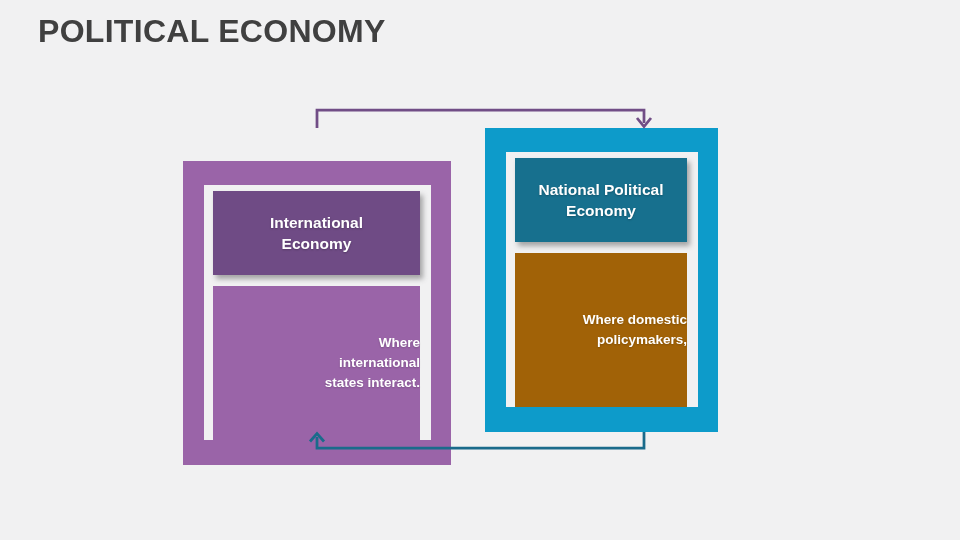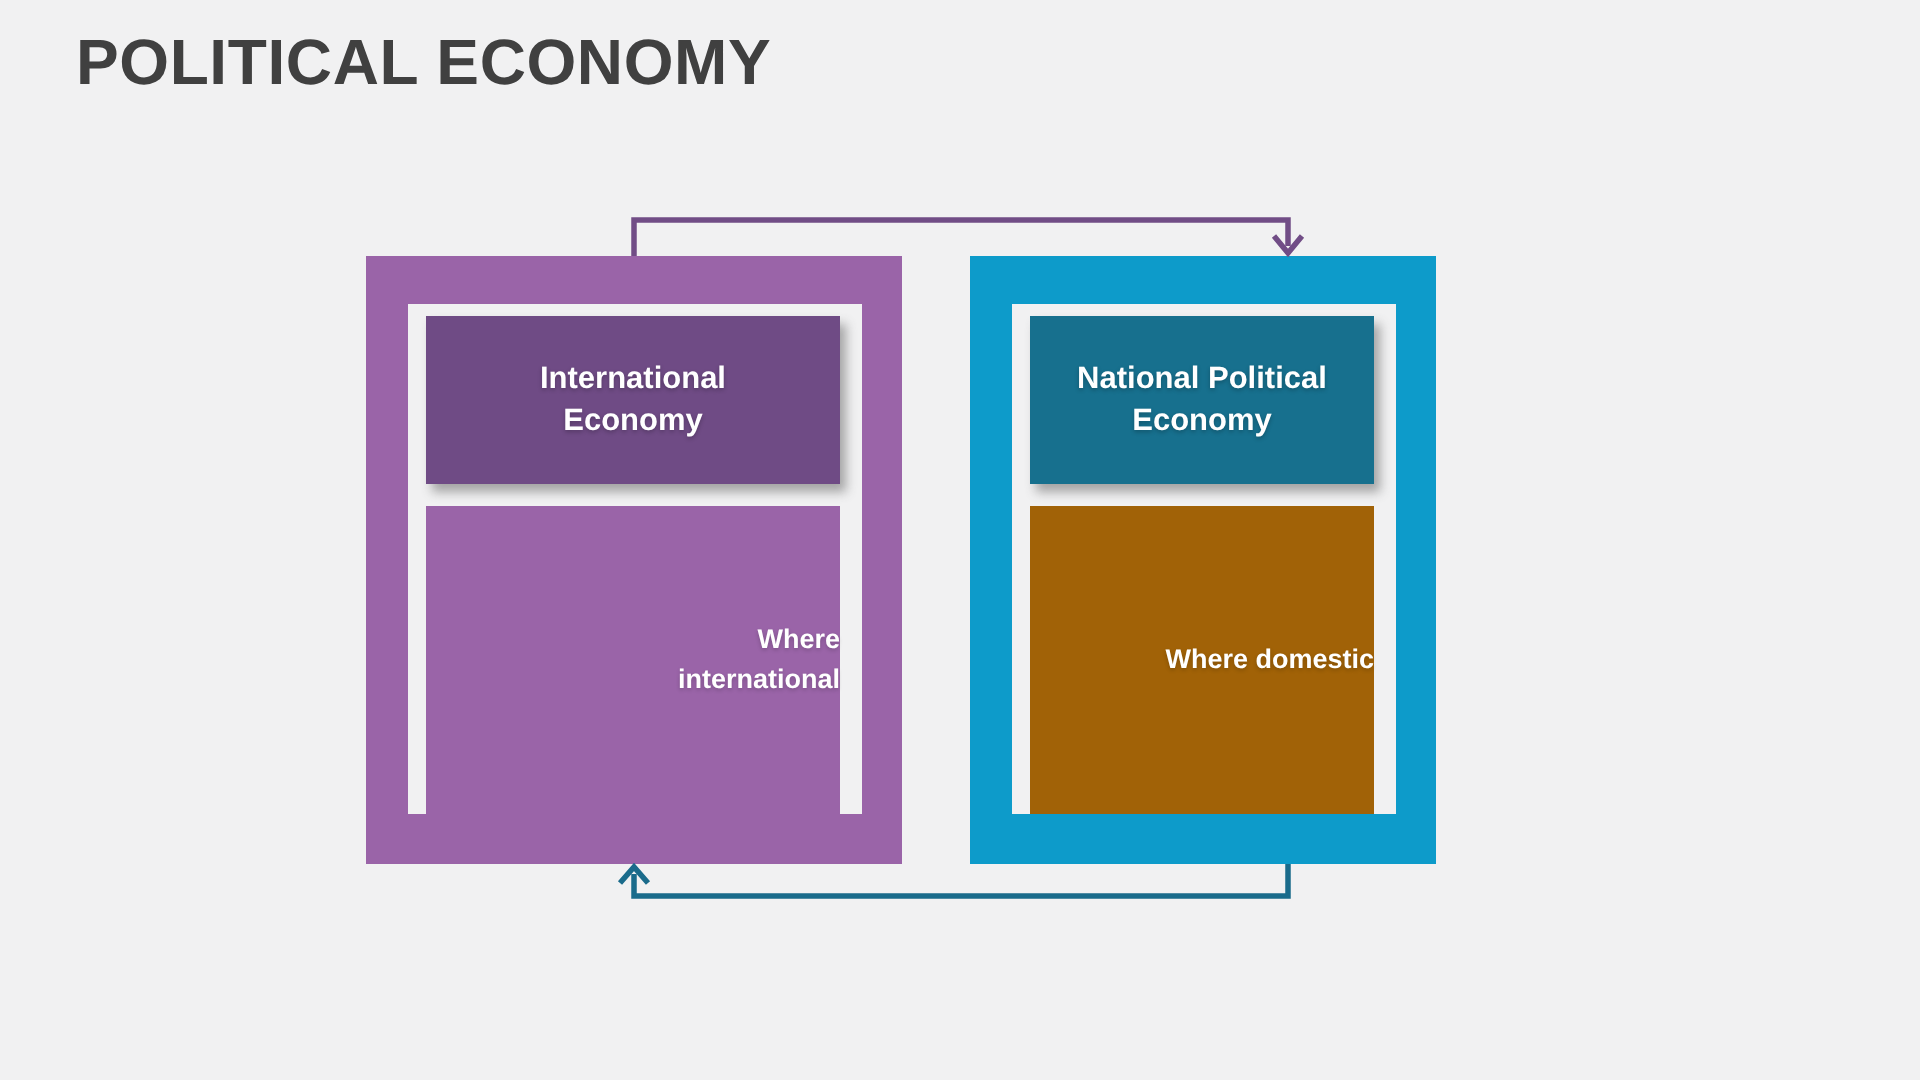--- a/index.html
+++ b/index.html
@@ -82,40 +82,42 @@
     stroke-linejoin: miter;
   }
 </style>
 </head>
 <body>
 
 <div class="slide" style="background-color: rgb(241, 241, 242);">
 
   <div class="slide-title" style="color: rgb(64, 64, 64);">POLITICAL ECONOMY</div>
 
-  <div class="card card-left" style="background-color: rgb(154, 100, 168);">
+  <div class="card card-left" style="background-color: rgb(154, 100, 168); margin-top: 33px;">
     <div class="card-frame" style="background-color: rgb(241, 241, 242);"></div>
     <div class="card-header" style="background-color: rgb(111, 75, 133); color: rgb(255, 255, 255);">
       <div>International</div>
       <div>Economy</div>
     </div>
     <div class="card-body" style="background-color: rgb(154, 100, 168); color: rgb(255, 255, 255);">
       <div>Where</div>
       <div>international</div>
+      <div>states interact.</div>
     </div>
   </div>
 
   <div class="card card-right" style="background-color: rgb(13, 155, 202);">
     <div class="card-frame" style="background-color: rgb(241, 241, 242);"></div>
     <div class="card-header" style="background-color: rgb(23, 112, 142); color: rgb(255, 255, 255);">
       <div>National Political</div>
       <div>Economy</div>
     </div>
     <div class="card-body" style="background-color: #a16207; color: rgb(255, 255, 255);">
       <div>Where domestic</div>
+      <div>policymakers,</div>
     </div>
   </div>
 
   <svg class="connector-layer" viewBox="0 0 960 540" xmlns="http://www.w3.org/2000/svg">
     <g>
       <path d="M 317 128 L 317 110 L 644 110 L 644 123" style="stroke: rgb(113, 77, 134);"></path>
       <path d="M 637 118 L 644 126.5 L 651 118" style="stroke: rgb(113, 77, 134);"></path>
     </g>
     <g>
       <path d="M 644 432 L 644 448 L 317 448 L 317 437" style="stroke: rgb(26, 107, 139);"></path>

